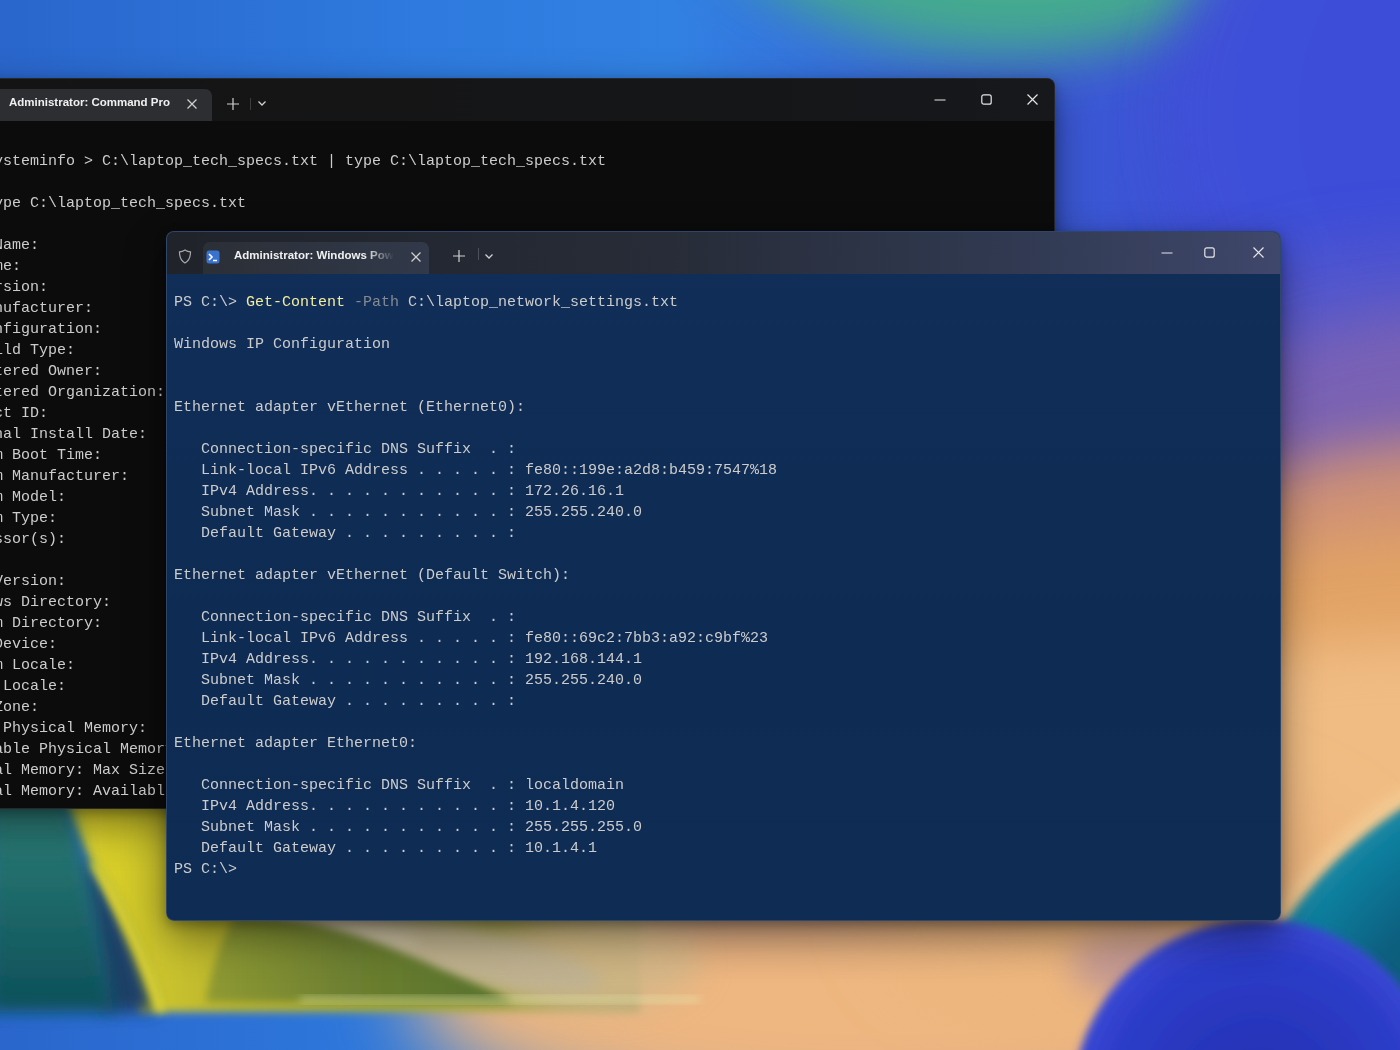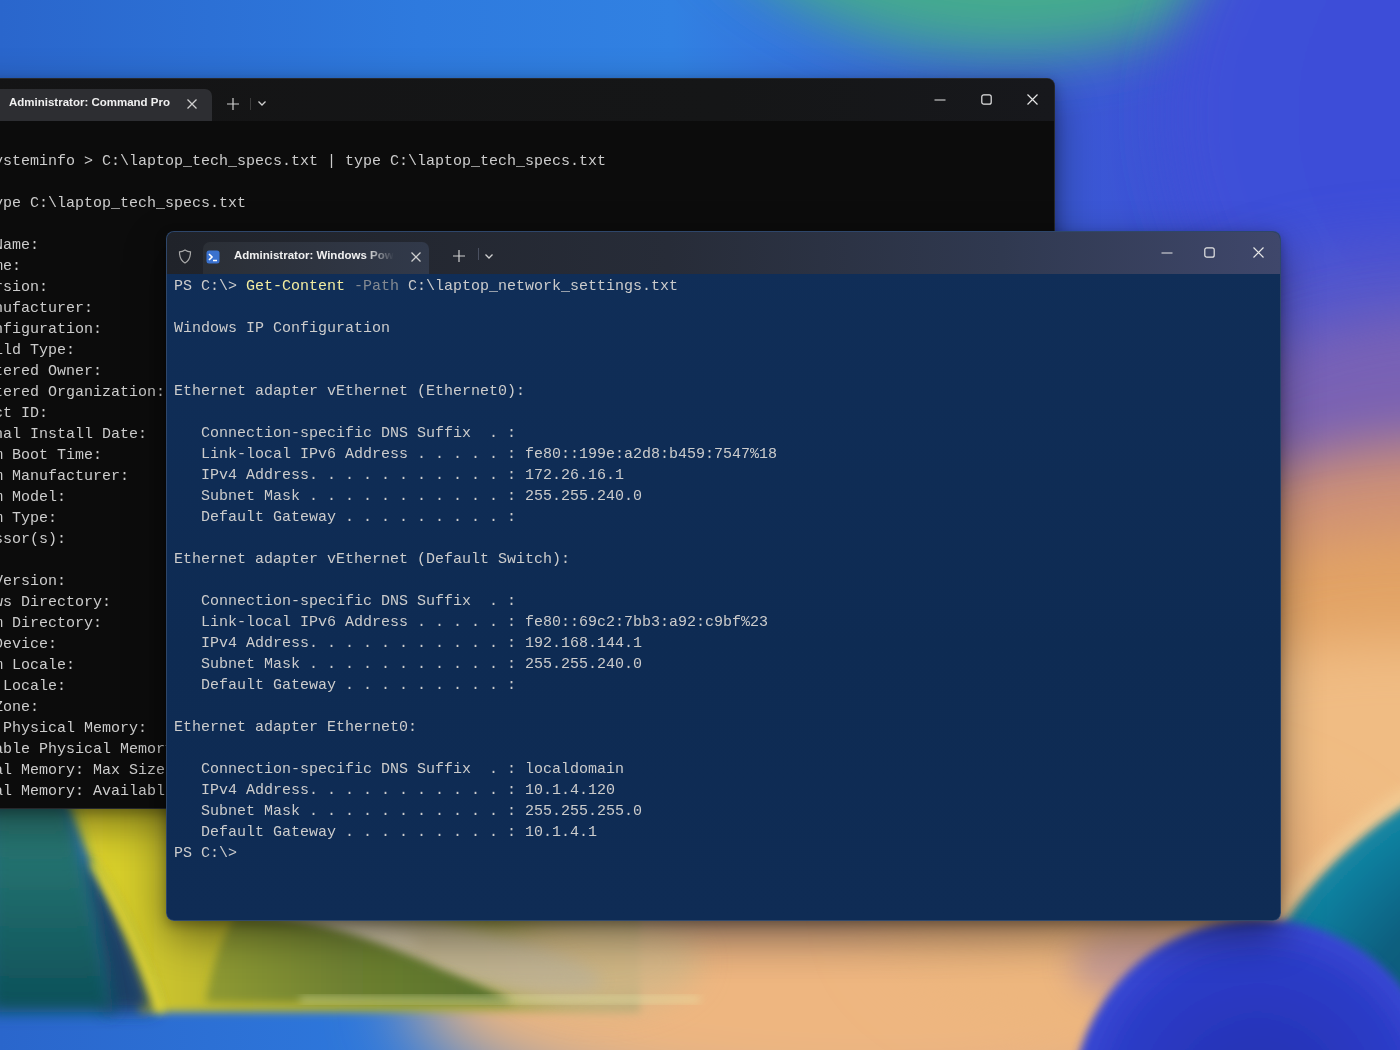--- a/index.html
+++ b/index.html
@@ -194,21 +194,21 @@
     <svg class="abs" style="left:989px;top:15px" width="22" height="12" viewBox="0 0 22 12">
           <path d="M5.5 6 L16.5 6" stroke="#e6e6e6" stroke-width="1.2"></path>
         </svg>
     <svg class="abs" style="left:1032px;top:10px" width="21" height="21" viewBox="0 0 21 21">
           <rect x="5.8" y="5.8" width="9.4" height="9.4" rx="2" stroke="#e6e6e6" stroke-width="1.2" fill="none"></rect>
         </svg>
     <svg class="abs" style="left:1081px;top:10px" width="21" height="21" viewBox="0 0 21 21">
           <path d="M5.5 5.5 L15.5 15.5 M15.5 5.5 L5.5 15.5" stroke="#e6e6e6" stroke-width="1.2"></path>
         </svg>
   </div>
-  <pre class="abs" style="left:7px;top:44px;"><span style="color:#ccc">PS C:\&gt; </span><span style="color:#f3eda0">Get-Content</span> <span style="color:#848a92">-Path</span> C:\laptop_network_settings.txt
+  <pre class="abs" style="left:7px;top:60px;"><span style="color:#ccc">PS C:\&gt; </span><span style="color:#f3eda0">Get-Content</span> <span style="color:#848a92">-Path</span> C:\laptop_network_settings.txt
 
 Windows IP Configuration
 
 
 Ethernet adapter vEthernet (Ethernet0):
 
    Connection-specific DNS Suffix  . :
    Link-local IPv6 Address . . . . . : fe80::199e:a2d8:b459:7547%18
    IPv4 Address. . . . . . . . . . . : 172.26.16.1
    Subnet Mask . . . . . . . . . . . : 255.255.240.0

